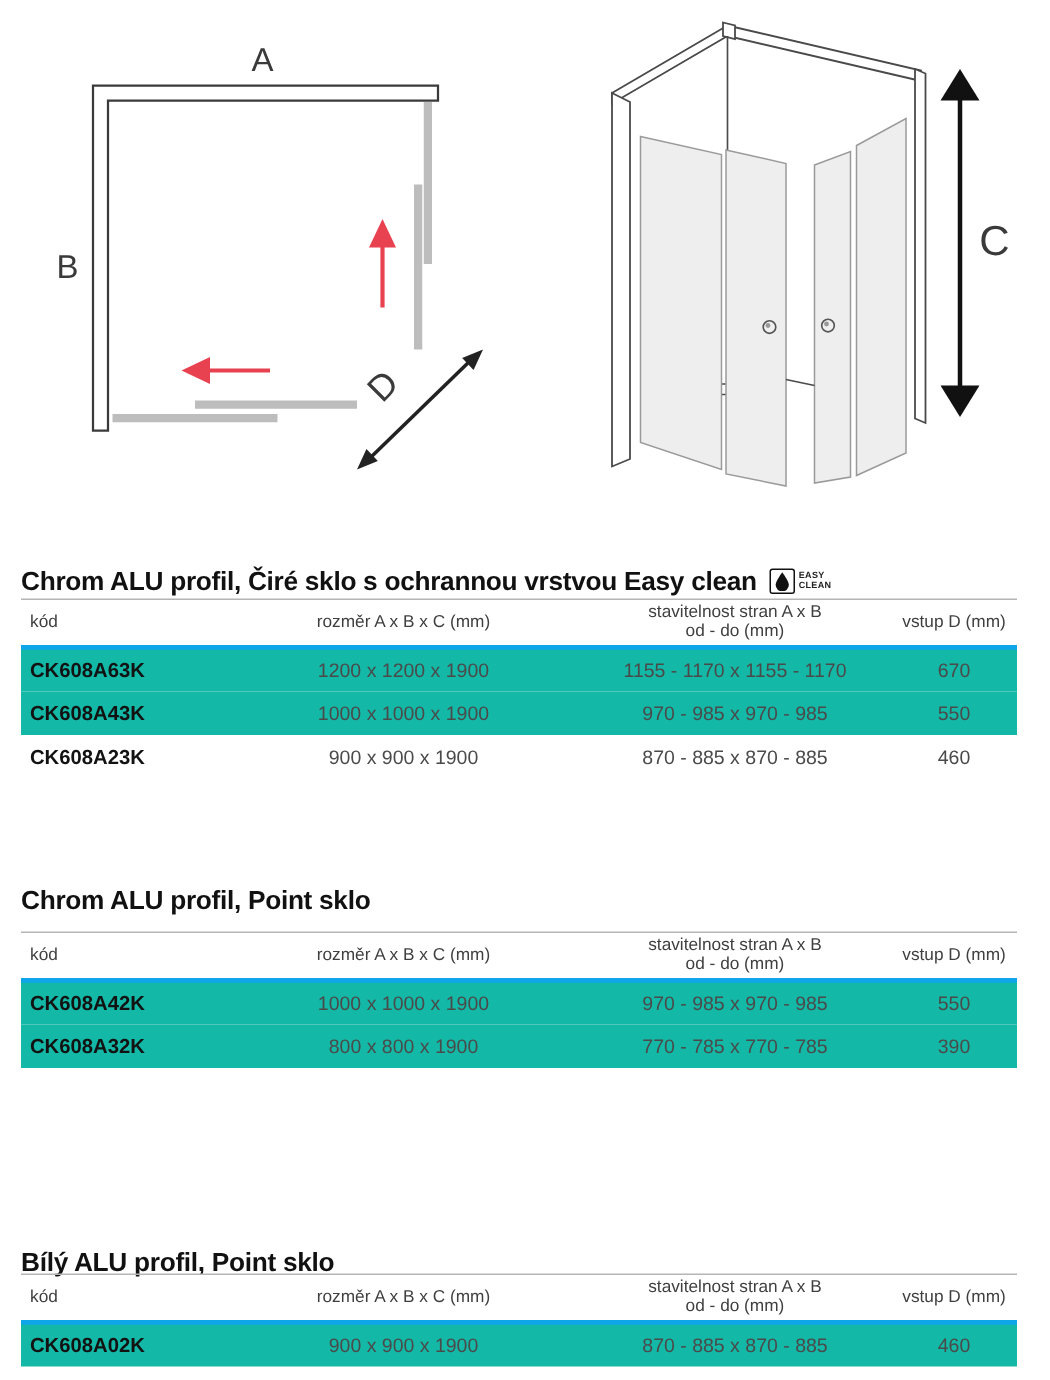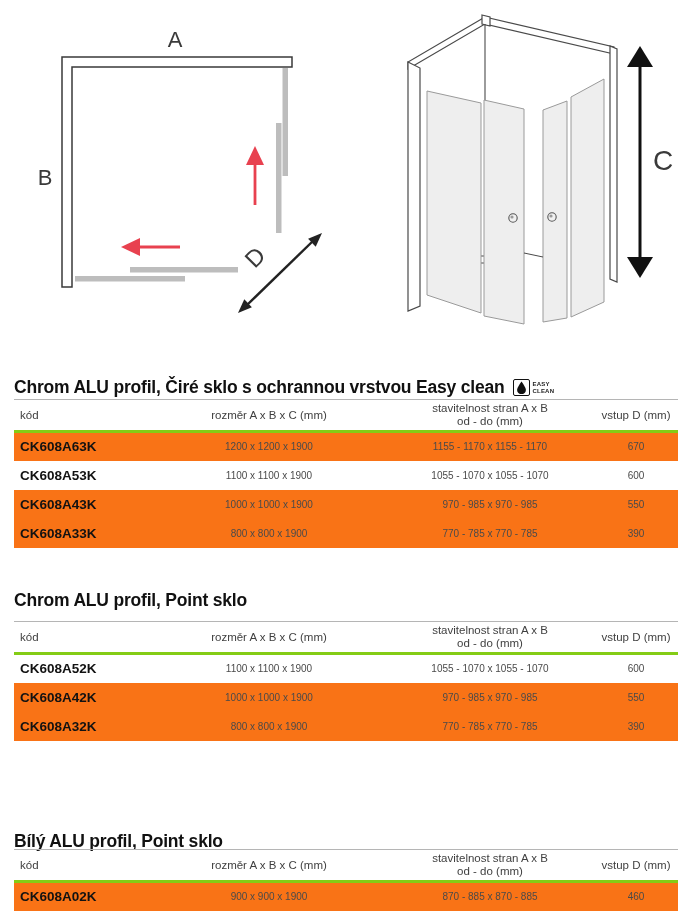--- a/index.html
+++ b/index.html
@@ -29,27 +29,27 @@
   
   .spec-table { position:absolute; left:14px; width:664px; border-collapse:collapse;
     table-layout:fixed; border-top:1px solid #b5b5b5; }
   #table-1 { top:399px; }
   #table-2 { top:621px; }
   #table-3 { top:849px; }
   .spec-table col.c1 { width:138px; }
   .spec-table col.c2 { width:234px; }
   .spec-table col.c3 { width:208px; }
   .spec-table col.c4 { width:84px; }
-  .spec-table thead tr { height:32px; border-bottom:3px solid #84cc16; }
+  .spec-table thead tr { height:32px; border-bottom:3px solid #0ea5e9; }
   .spec-table th { font-weight:normal; font-size:11.5px; color:#3f3f3f;
     vertical-align:middle; text-align:center; padding:0; line-height:13px; }
   .spec-table th:first-child { text-align:left; padding-left:6px; }
   .spec-table tbody tr { height:29px; }
-  .spec-table tbody tr.gray { background:#f97316; }
-  .spec-table td { font-size:10px; color:#4a4a4a; text-align:center;
+  .spec-table tbody tr.gray { background:#14b8a6; }
+  .spec-table td { font-size:13px; color:#4a4a4a; text-align:center;
     vertical-align:middle; padding:0; }
   .spec-table td:first-child { text-align:left; padding-left:6px;
     font-weight:bold; font-size:13.5px; color:#121212; }
 </style>
 </head>
 <body>
 
 <svg id="topview-svg" class="diagram" width="310" height="330" viewBox="0 0 310 330">
   <text class="dim-label" x="150" y="32" font-size="22" text-anchor="middle">A</text>
   <text class="dim-label" x="20" y="170" font-size="22" text-anchor="middle">B</text>
@@ -147,37 +147,31 @@
       <th>vstup D (mm)</th>
     </tr>
   </thead>
   <tbody>
       <tr class="gray">
         <td>CK608A63K</td>
         <td>1200 x 1200 x 1900</td>
         <td>1155 - 1170 x 1155 - 1170</td>
         <td>670</td>
       </tr>
-      <tr>
-        <td>CK608A53K</td>
-        <td>1100 x 1100 x 1900</td>
-        <td>1055 - 1070 x 1055 - 1070</td>
-        <td>600</td>
-      </tr>
       <tr class="gray">
         <td>CK608A43K</td>
         <td>1000 x 1000 x 1900</td>
         <td>970 - 985 x 970 - 985</td>
         <td>550</td>
       </tr>
-      <tr class="gray">
-        <td>CK608A33K</td>
-        <td>800 x 800 x 1900</td>
-        <td>770 - 785 x 770 - 785</td>
-        <td>390</td>
+      <tr>
+        <td>CK608A23K</td>
+        <td>900 x 900 x 1900</td>
+        <td>870 - 885 x 870 - 885</td>
+        <td>460</td>
       </tr>
     </tbody>
 </table>
 
 <h2 id="heading-2" class="section-heading">
   <span>Chrom ALU profil, Point sklo</span>
 </h2>
 
 <table id="table-2" class="spec-table">
   <colgroup>
@@ -191,26 +185,20 @@
       <th>kód</th>
       <th>rozměr A x B x C (mm)</th>
       <th>
         <div>stavitelnost stran A x B</div>
         <div>od - do (mm)</div>
       </th>
       <th>vstup D (mm)</th>
     </tr>
   </thead>
   <tbody>
-      <tr>
-        <td>CK608A52K</td>
-        <td>1100 x 1100 x 1900</td>
-        <td>1055 - 1070 x 1055 - 1070</td>
-        <td>600</td>
-      </tr>
       <tr class="gray">
         <td>CK608A42K</td>
         <td>1000 x 1000 x 1900</td>
         <td>970 - 985 x 970 - 985</td>
         <td>550</td>
       </tr>
       <tr class="gray">
         <td>CK608A32K</td>
         <td>800 x 800 x 1900</td>
         <td>770 - 785 x 770 - 785</td>

